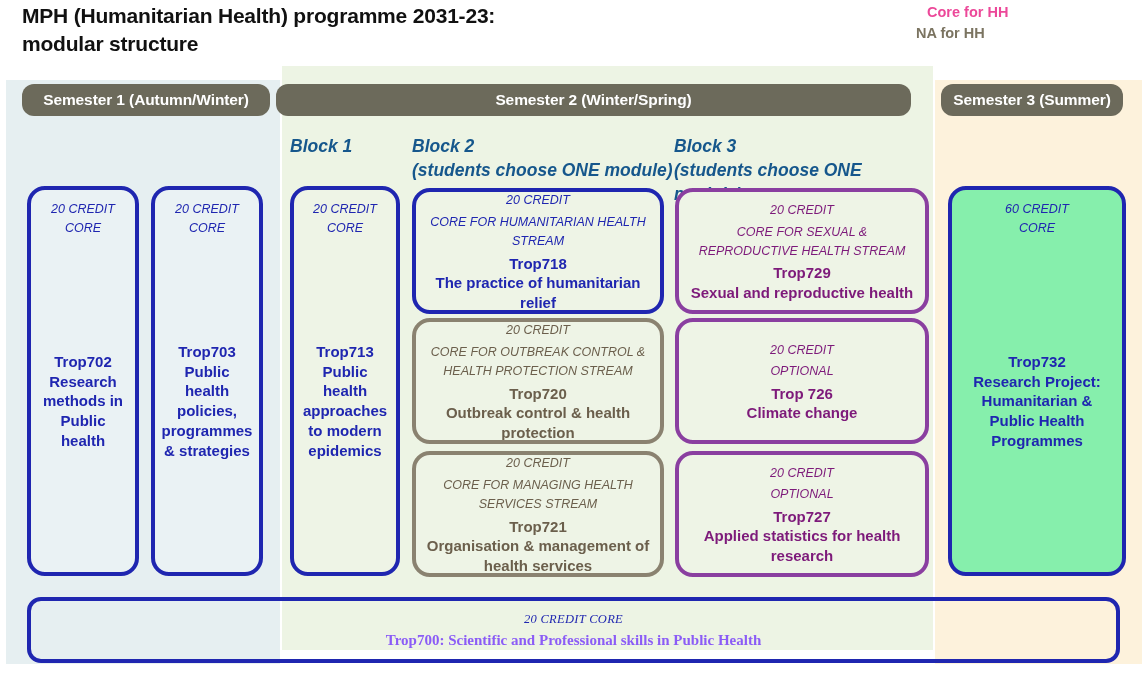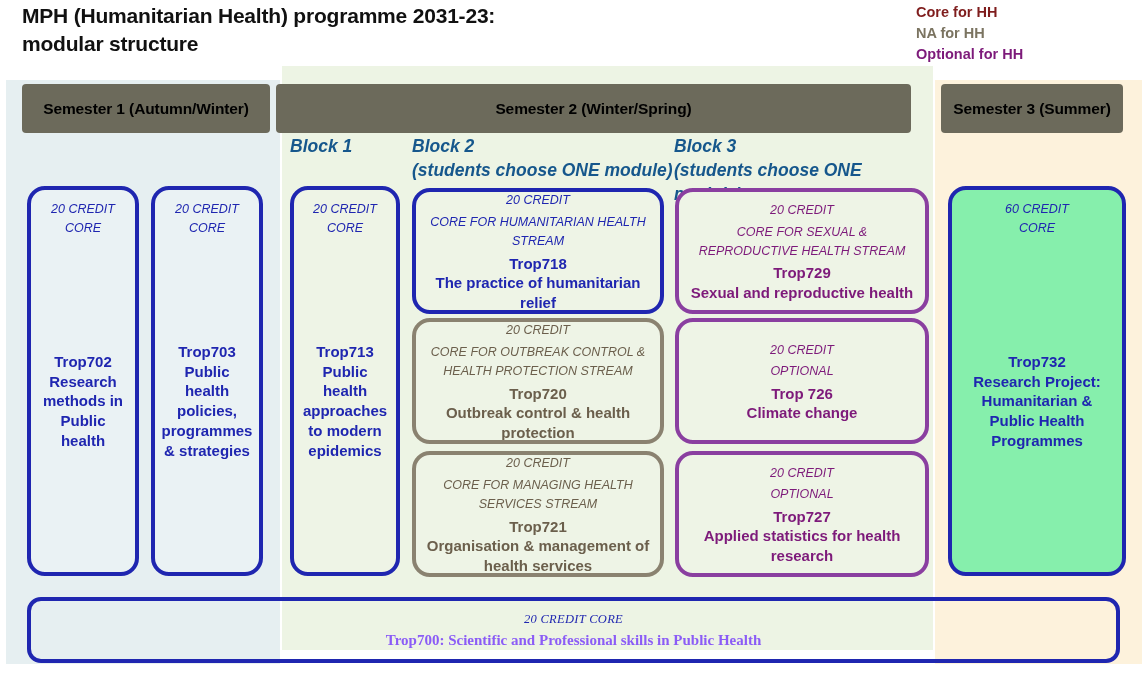--- a/index.html
+++ b/index.html
@@ -39,21 +39,21 @@
     top: 2px;
     text-align: left;
     width: 210px;
   }
   .legend-row {
     font-size: 14.5px;
     font-weight: bold;
     line-height: 1.46;
     white-space: nowrap;
   }
-  .lg-core { color: #7f1d1d; }
+  .lg-core { color: #ec4899; margin-left: 11px; }
   .lg-na   { color: #7b7461; }
   .lg-opt  { color: #7d1a7a; }
 
   
   .col-band {
     position: absolute;
     z-index: 0;
   }
   #band1 {
     left: 6px;
@@ -75,28 +75,28 @@
     width: 207px;
     height: 584px;
     background: #fdf2dc;
   }
 
   
   .sem-head {
     position: absolute;
     z-index: 3;
     background: #6c6a5b;
-    color: #000000;
+    color: #ffffff;
     font-size: 15.5px;
     font-weight: bold;
-    border-radius: 4px;
+    border-radius: 12px;
     display: flex;
     align-items: center;
     justify-content: center;
-    height: 49px;
+    height: 32px;
     letter-spacing: -0.1px;
     white-space: nowrap;
   }
   #sem1head { left: 22px;  top: 84px; width: 248px; }
   #sem2head { left: 276px; top: 84px; width: 635px; }
   #sem3head { left: 941px; top: 84px; width: 182px; }
 
   
   .block-head {
     position: absolute;
@@ -226,21 +226,20 @@
 <div id="page">
 
   <div id="title">
     <div>MPH (Humanitarian Health) programme 2031-23:</div>
     <div>modular structure</div>
   </div>
 
   <div id="legend">
     <div class="legend-row lg-core">Core for HH</div>
     <div class="legend-row lg-na">NA for HH</div>
-    <div class="legend-row lg-opt">Optional for HH</div>
   </div>
 
   <div class="col-band" id="band1"></div>
   <div class="col-band" id="band2"></div>
   <div class="col-band" id="band3"></div>
 
   <div class="sem-head" id="sem1head">Semester 1 (Autumn/Winter)</div>
   <div class="sem-head" id="sem2head">Semester 2 (Winter/Spring)</div>
   <div class="sem-head" id="sem3head">Semester 3 (Summer)</div>
 

